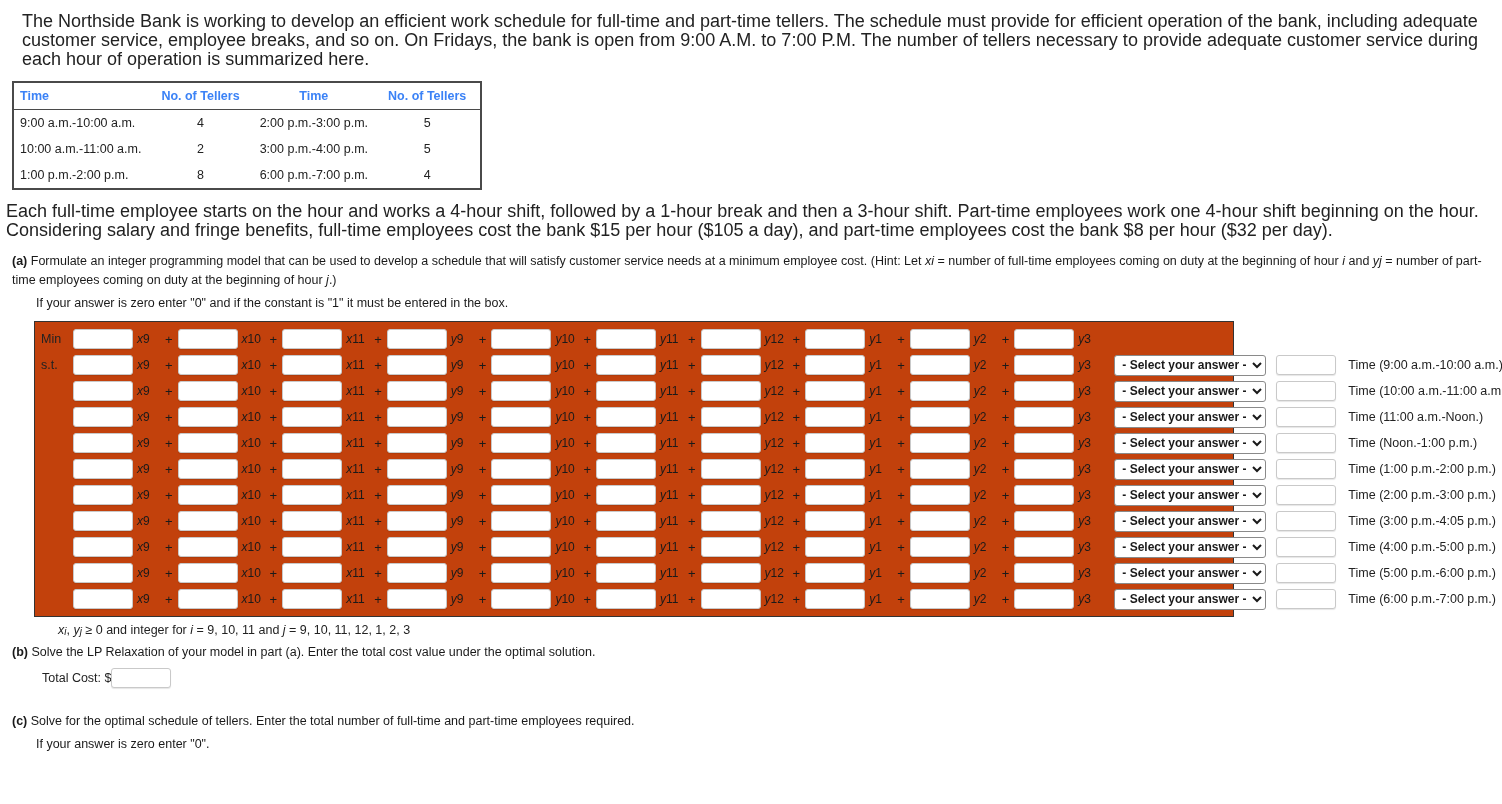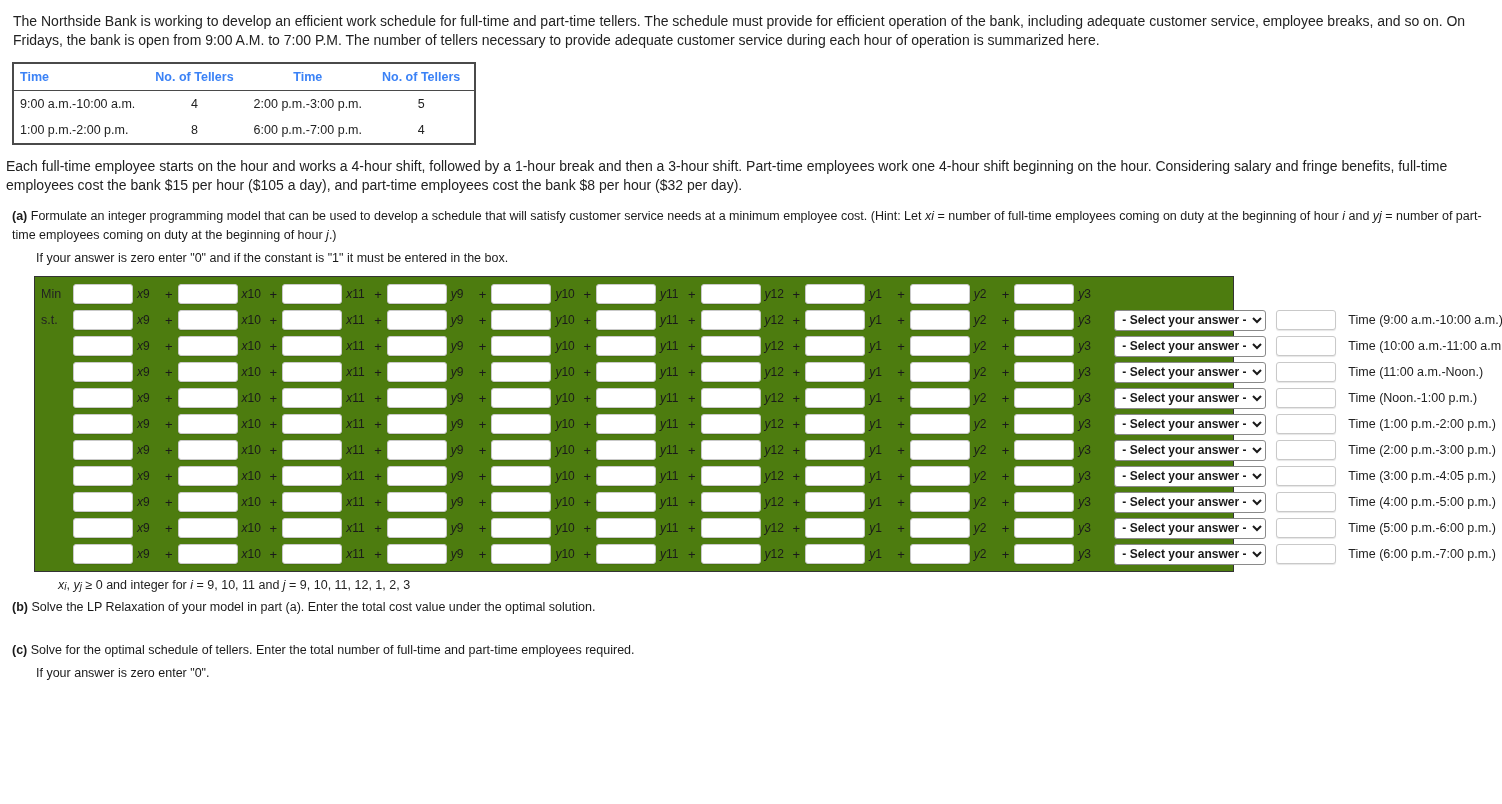--- a/index.html
+++ b/index.html
@@ -16,23 +16,23 @@
     overflow: hidden;
     -webkit-font-smoothing: antialiased;
   }
   .page {
     position: relative;
     width: 1502px;
     padding: 8px 6px 0 6px;
     box-sizing: border-box;
   }
   p.intro {
-    margin: 4px 0 0 7px;
+    margin: 4px 0 0 16px;
     line-height: 19px;
-    font-size: 14px;
+    font-size: 18px;
     color: #222;
     max-width: 1490px;
   }
   
   table.teller-table {
     border-collapse: collapse;
     margin: 12px 0 0 6px;
     border: 2px solid #4a4a4a;
     font-size: 12.5px;
   }
@@ -65,21 +65,21 @@
   i.var { font-style: italic; }
   .sub { font-size: 10px; vertical-align: -1px; font-style: italic; }
 
   
   .model-box {
     margin: 8px 0 0 28px;
     border: 1.5px solid #333;
     width: 1200px;
     box-sizing: border-box;
     padding: 4px 0 4px 0;
-    background: #4d7c0f;
+    background: #c2410c;
   }
   .model-row {
     display: flex;
     align-items: center;
     height: 26px;
     padding-left: 6px;
   }
   .row-label {
     width: 32px;
     flex: 0 0 32px;
@@ -193,20 +193,26 @@
       </tr>
     </thead>
     <tbody>
       <tr>
         <td class="c-time">9:00 a.m.-10:00 a.m.</td>
         <td class="c-num">4</td>
         <td class="c-time2">2:00 p.m.-3:00 p.m.</td>
         <td class="c-num">5</td>
       </tr>
       <tr>
+        <td class="c-time">10:00 a.m.-11:00 a.m.</td>
+        <td class="c-num">2</td>
+        <td class="c-time2">3:00 p.m.-4:00 p.m.</td>
+        <td class="c-num">5</td>
+      </tr>
+      <tr>
         <td class="c-time">1:00 p.m.-2:00 p.m.</td>
         <td class="c-num">8</td>
         <td class="c-time2">6:00 p.m.-7:00 p.m.</td>
         <td class="c-num">4</td>
       </tr>
     </tbody>
   </table>
 
   <p class="intro" style="margin-top:12px;margin-left:0;">Each full-time employee starts on the hour and works a 4-hour shift, followed by a 1-hour break and then a 3-hour shift. Part-time employees work one 4-hour shift beginning on the hour. Considering salary and fringe benefits, full-time employees cost the bank $15 per hour ($105 a day), and part-time employees cost the bank $8 per hour ($32 per day).</p>
 
@@ -821,20 +827,24 @@
       </div>
     </div>
 
   <div class="sub-note">
     <i>x</i><span class="sub">i</span>, <i>y</i><span class="sub">j</span> ≥ 0 and integer for <i>i</i> = 9, 10, 11 and <i>j</i> = 9, 10, 11, 12, 1, 2, 3
   </div>
 
   <div class="part" style="margin-top:6px;">
     <span style="font-weight:bold;">(b)</span>
     <span>Solve the LP Relaxation of your model in part (a). Enter the total cost value under the optimal solution.</span>
+    <div class="field-line">
+      <span>Total Cost: $</span>
+      <input class="small" type="text" style="margin-left: 0px;" value="">
+    </div>
   </div>
 
   <div class="part" style="margin-top:24px;">
     <span style="font-weight:bold;">(c)</span>
     <span>Solve for the optimal schedule of tellers. Enter the total number of full-time and part-time employees required.</span>
     <div class="indent" style="margin-top:4px;">If your answer is zero enter "0".</div>
     
     
   </div>
 

